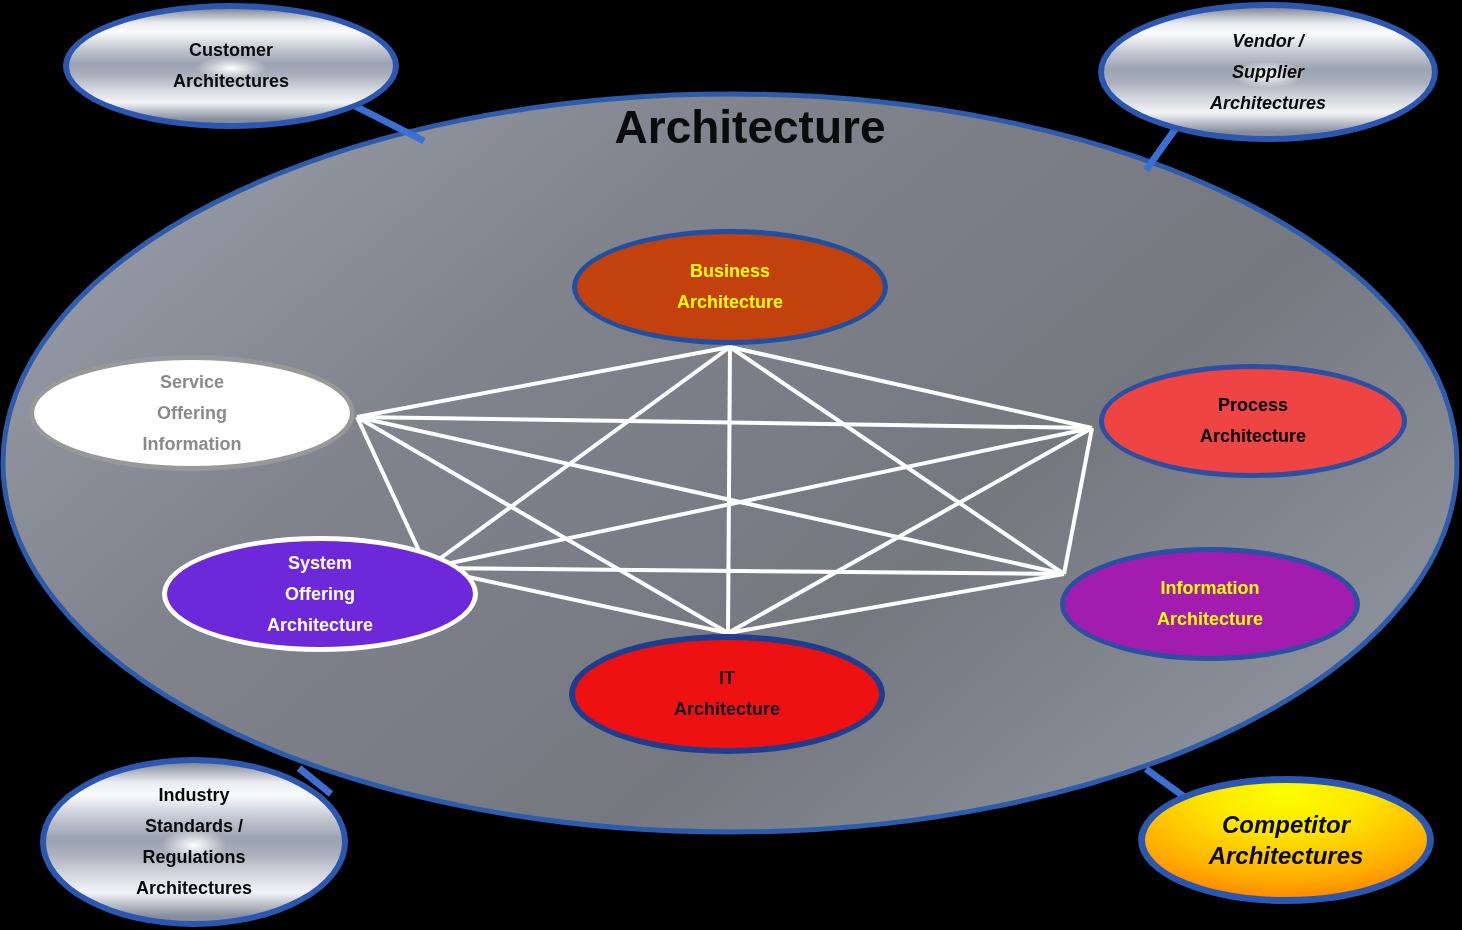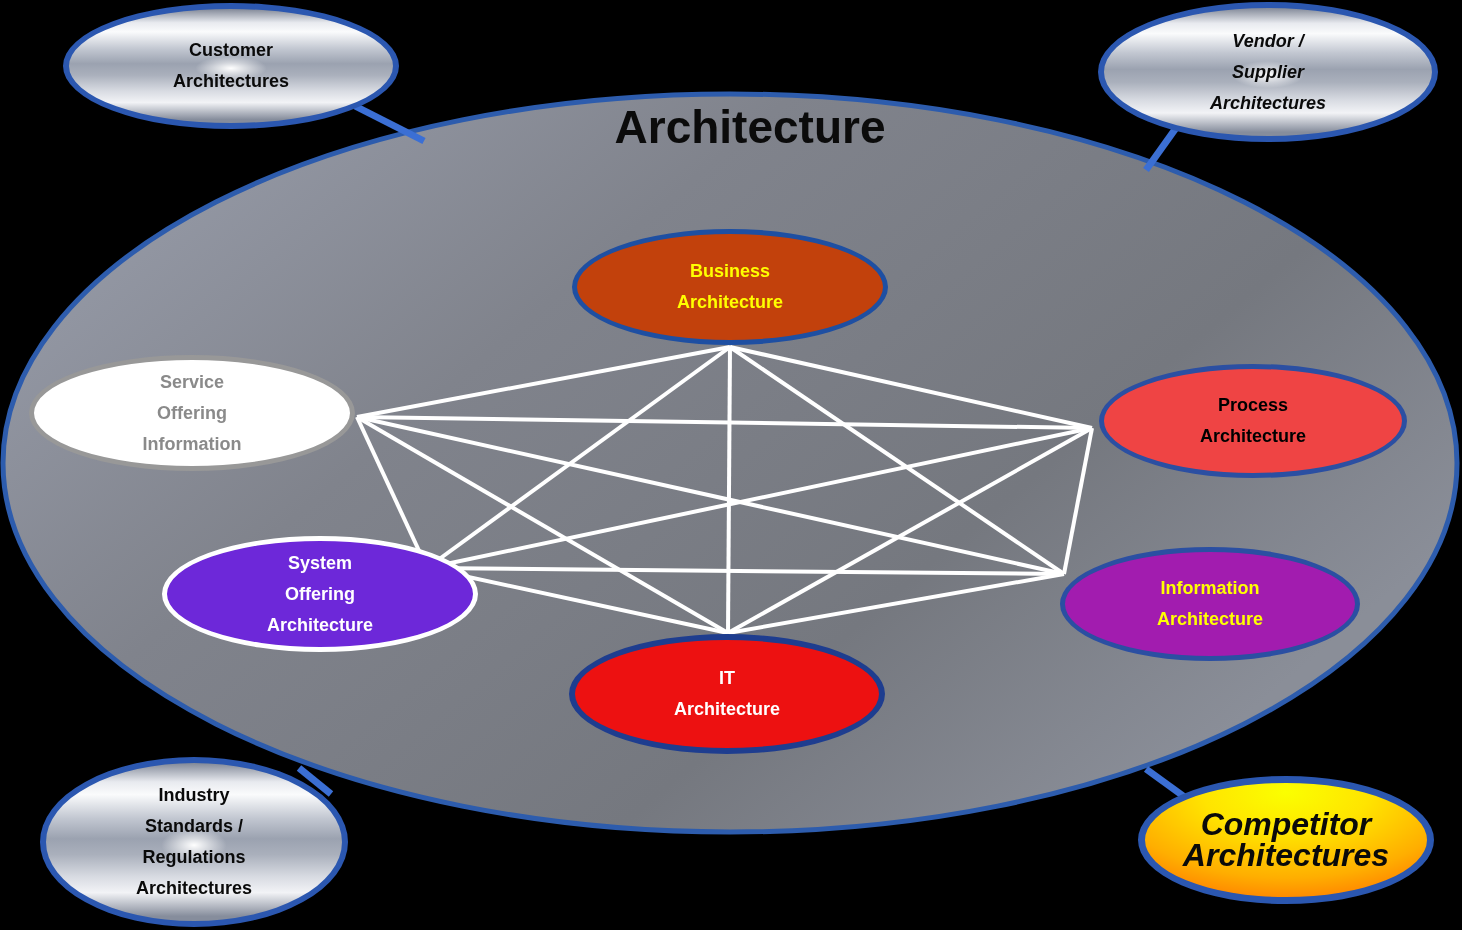--- a/index.html
+++ b/index.html
@@ -48,21 +48,21 @@
         #f2f3f6 82%,
         #868d9c 97%);
     border: 6px solid #2b57b0;
     color: #0a0a0a;
   }
   .node.fire {
     background: radial-gradient(ellipse 105% 130% at 50% 8%,
         #fbff00 0%, #ffe400 28%, #ffae00 58%, #ff7300 80%, #ff4500 100%);
     border: 7px solid #2b57b0;
     color: #0a0a0a;
-    font-size: 32px;
+    font-size: 24px;
   }
   .node.italic { font-style: italic; }
   #title {
     position: absolute;
     left: 498px;
     top: 98px;
     width: 504px;
     text-align: center;
     color: #0b0b0b;
     font-weight: bold;
@@ -125,21 +125,21 @@
       <div class="node" style="left: 572px; top: 229px; width: 316px; height: 116px; background: #c2410c; border: 5px solid rgb(30, 79, 162); color: rgb(255, 255, 0);"><span>Business
 Architecture</span></div>
       <div class="node" style="left: 29px; top: 355px; width: 326px; height: 116px; background: rgb(255, 255, 255); border: 5px solid rgb(152, 152, 152); color: rgb(138, 138, 138);"><span>Service
 Offering
 Information</span></div>
       <div class="node" style="left: 1099px; top: 364px; width: 308px; height: 114px; background: #ef4444; border: 5px solid rgb(43, 79, 162); color: rgb(0, 0, 0); align-items: center;"><span>Process
 Architecture</span></div>
       <div class="node" style="left: 162px; top: 536px; width: 316px; height: 116px; background: #6d28d9; border: 5px solid rgb(255, 255, 255); color: rgb(255, 255, 255);"><span>System
 Offering
 Architecture</span></div>
-      <div class="node" style="left: 569px; top: 634px; width: 316px; height: 120px; background: rgb(237, 17, 17); border: 6px solid rgb(30, 61, 143); color: #ffffff;"><span>IT
+      <div class="node" style="left: 569px; top: 634px; width: 316px; height: 120px; background: rgb(237, 17, 17); border: 6px solid rgb(30, 61, 143); color: #0f172a;"><span>IT
 Architecture</span></div>
       <div class="node" style="left: 1060px; top: 547px; width: 300px; height: 114px; background: #a21caf; border: 5px solid rgb(43, 79, 162); color: rgb(255, 255, 0);"><span>Information
 Architecture</span></div>
       <div class="node metallic" style="left: 63px; top: 3px; width: 336px; height: 126px;"><span>Customer
 Architectures</span></div>
       <div class="node metallic" style="left: 1098px; top: 2px; width: 340px; height: 140px; font-style: italic;"><span>Vendor /
 Supplier
 Architectures</span></div>
       <div class="node metallic" style="left: 40px; top: 757px; width: 308px; height: 170px;"><span>Industry
 Standards /

